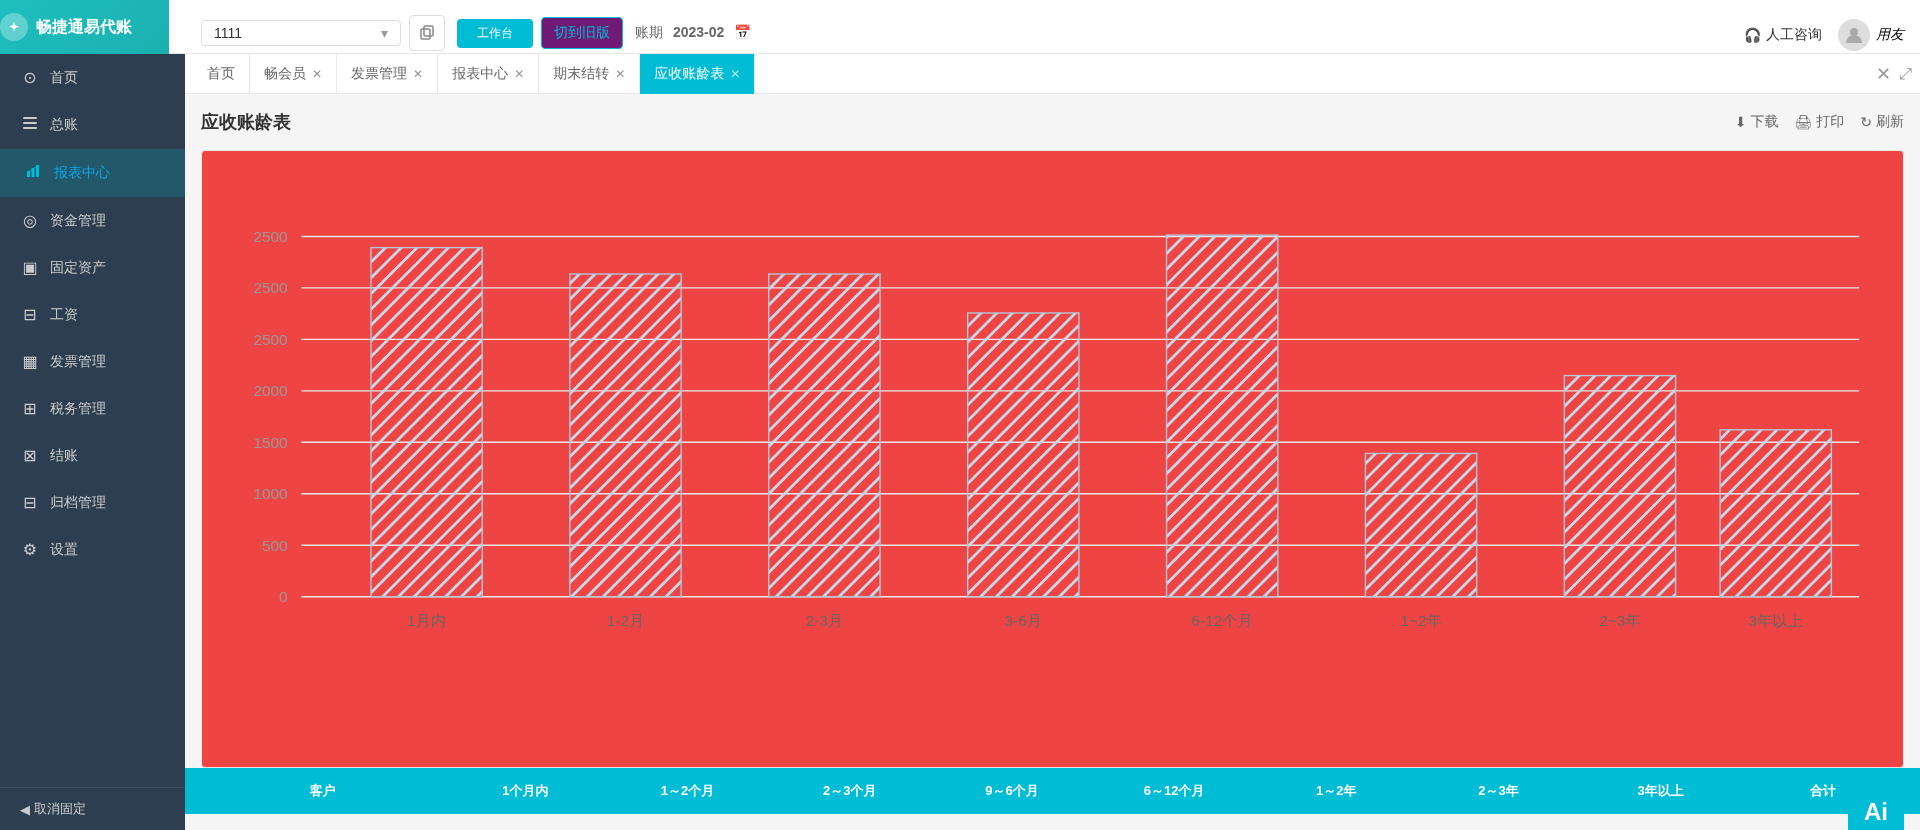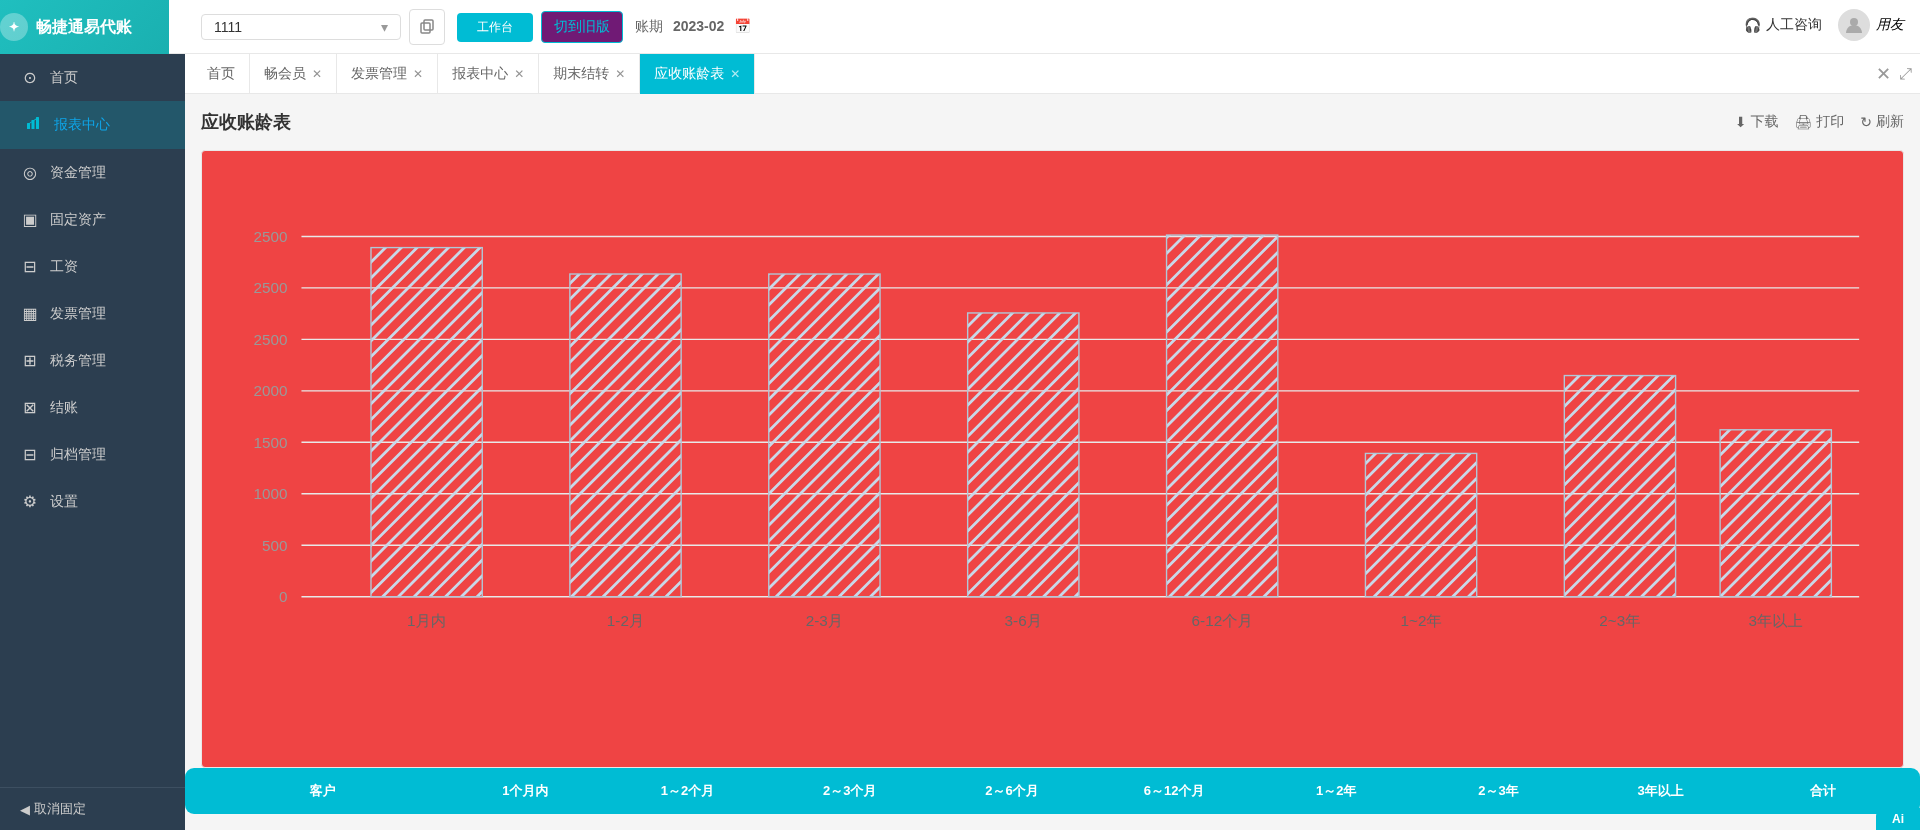--- a/index.html
+++ b/index.html
@@ -3,22 +3,22 @@
   <meta charset="utf-8">
   <style>
     * { box-sizing: border-box; margin: 0; padding: 0; }
     body { font-family: 'Microsoft YaHei', sans-serif; font-size: 14px; background: #f5f5f5; display: flex; flex-direction: column; height: 830px; overflow: hidden; }
 
     
     .top-header {
       height: 54px;
       background: #fff;
       display: flex;
-      align-items: flex-start;
-      padding: 9px 16px;
+      align-items: flex-end;
+      padding: 2px 16px;
       border-bottom: 1px solid #e8e8e8;
       flex-shrink: 0;
     }
     .logo-area {
       width: 185px;
       height: 54px;
       background: linear-gradient(135deg, #20c0c0, #1ab0b0);
       display: flex;
       align-items: center;
       padding: 0 16px;
@@ -299,42 +299,41 @@
 
     
     .table-header {
       height: 46px;
       background: #00bcd4;
       display: flex;
       align-items: center;
       flex-shrink: 0;
       margin: 0 -16px;
       padding: 0 16px;
-      border-radius: 9px;
     }
     .table-header-cell {
       flex: 1;
       text-align: center;
       color: #fff;
       font-size: 13px;
       font-weight: bold;
     }
     .table-header-cell:first-child {
       flex: 1.5;
     }
 
     
     .ai-badge {
       position: fixed;
       bottom: 0;
-      right: 0;
+      right: 16px;
       background: #00bcd4;
       color: #fff;
       padding: 4px 16px;
-      font-size: 12px;
+      font-size: 24px;
       font-weight: bold;
       border-top-left-radius: 8px;
     }
   </style>
 </head>
 <body>
 
 <div style="display:flex; align-items:stretch; height:54px; flex-shrink:0;">
   <div class="logo-area">
     <div class="logo-icon">✦</div>
@@ -378,20 +377,30 @@
   </div>
 </div>
 
 <div class="main-layout">
 
   <div class="sidebar">
     <div class="sidebar-nav">
       <div class="sidebar-item">
         <span class="sidebar-item-icon">⊙</span>
         <span>首页</span>
+      </div>
+      <div class="sidebar-item">
+        <span class="sidebar-item-icon">
+          <svg width="16" height="16" viewBox="0 0 16 16" fill="#ccc">
+            <rect x="1" y="2" width="14" height="2" rx="1"></rect>
+            <rect x="1" y="7" width="14" height="2" rx="1"></rect>
+            <rect x="1" y="12" width="14" height="2" rx="1"></rect>
+          </svg>
+        </span>
+        <span>总账</span>
       </div>
       <div class="sidebar-item active">
         <span class="sidebar-item-icon">
           <svg width="16" height="16" viewBox="0 0 16 16" fill="#00bcd4">
             <rect x="1" y="8" width="3" height="6" rx="0.5"></rect>
             <rect x="5.5" y="5" width="3" height="9" rx="0.5"></rect>
             <rect x="10" y="2" width="3" height="12" rx="0.5"></rect>
             <polyline points="1,10 5.5,7 10,4" fill="none" stroke="#00bcd4" stroke-width="1"></polyline>
           </svg>
         </span>
@@ -546,21 +555,21 @@
             <text x="1120" y="300" text-anchor="middle" font-size="11" fill="#666">3年以上</text>
           </svg>
         </div>
       </div>
 
       <div class="table-header">
         <div class="table-header-cell">客户</div>
         <div class="table-header-cell">1个月内</div>
         <div class="table-header-cell">1～2个月</div>
         <div class="table-header-cell">2～3个月</div>
-        <div class="table-header-cell">2～6个月</div>
+        <div class="table-header-cell">9～6个月</div>
         <div class="table-header-cell">6～12个月</div>
         <div class="table-header-cell">1～2年</div>
         <div class="table-header-cell">2～3年</div>
         <div class="table-header-cell">3年以上</div>
         <div class="table-header-cell">合计</div>
       </div>
     </div>
   </div>
 </div>
 

